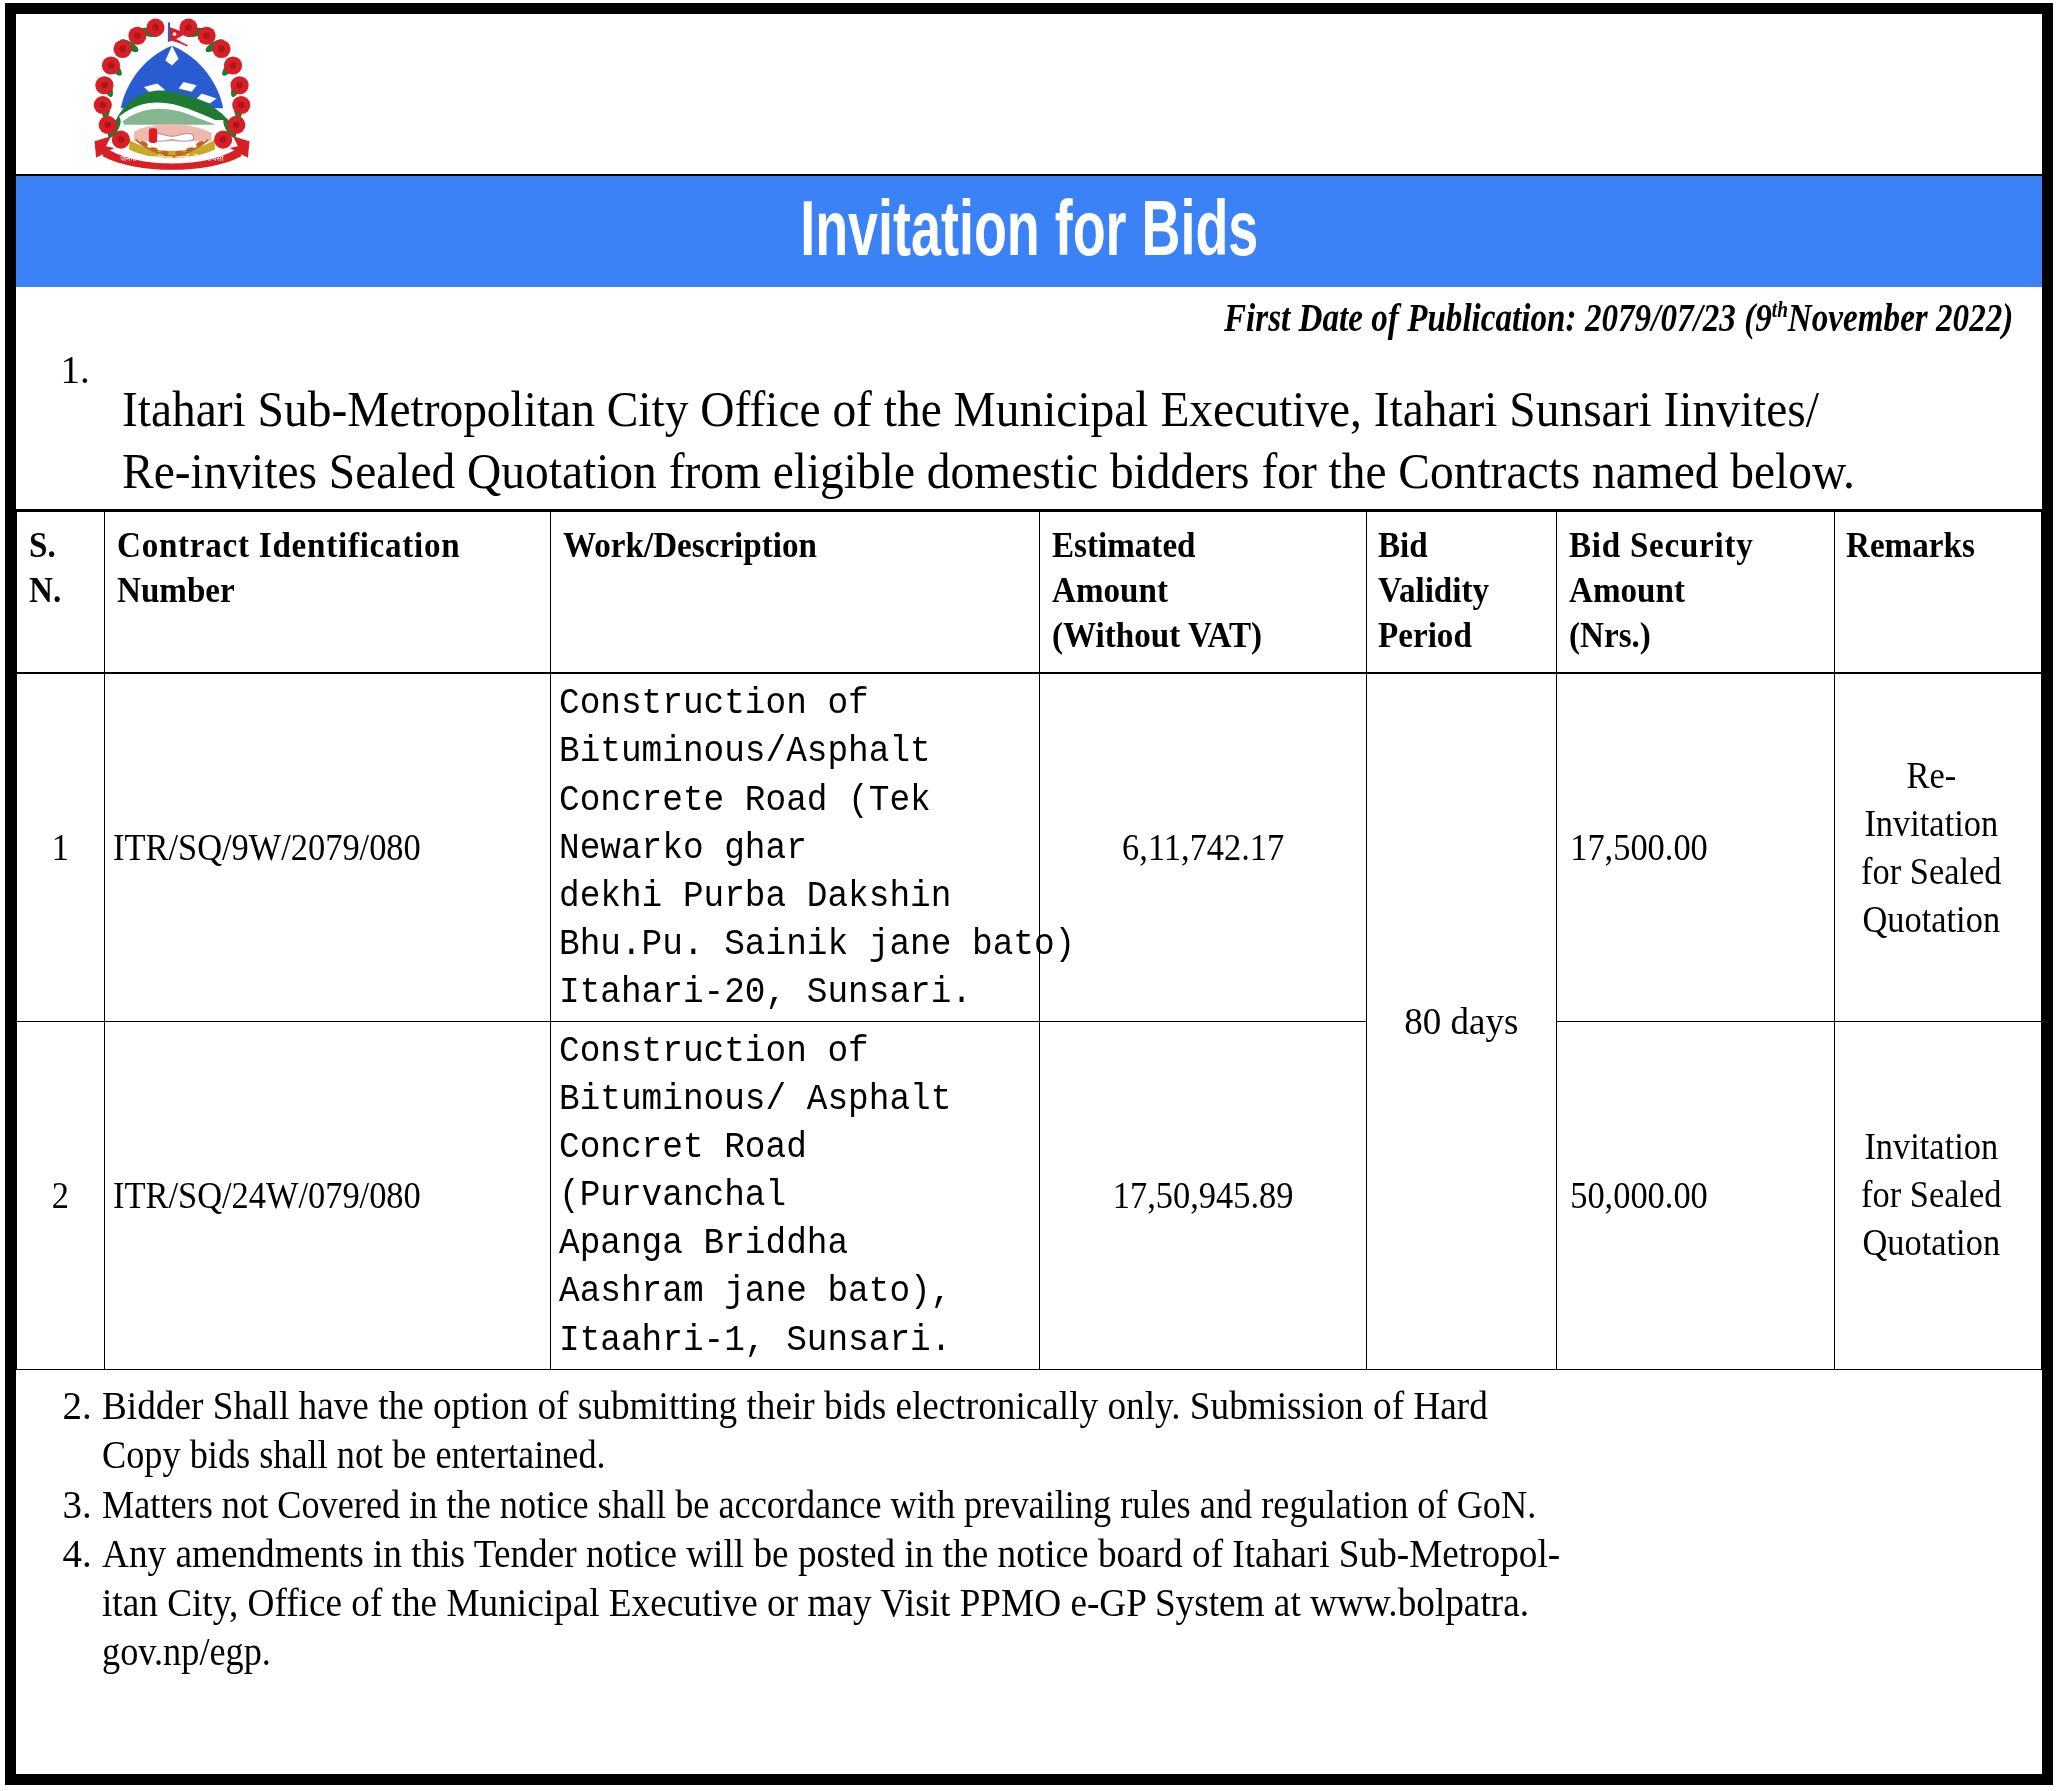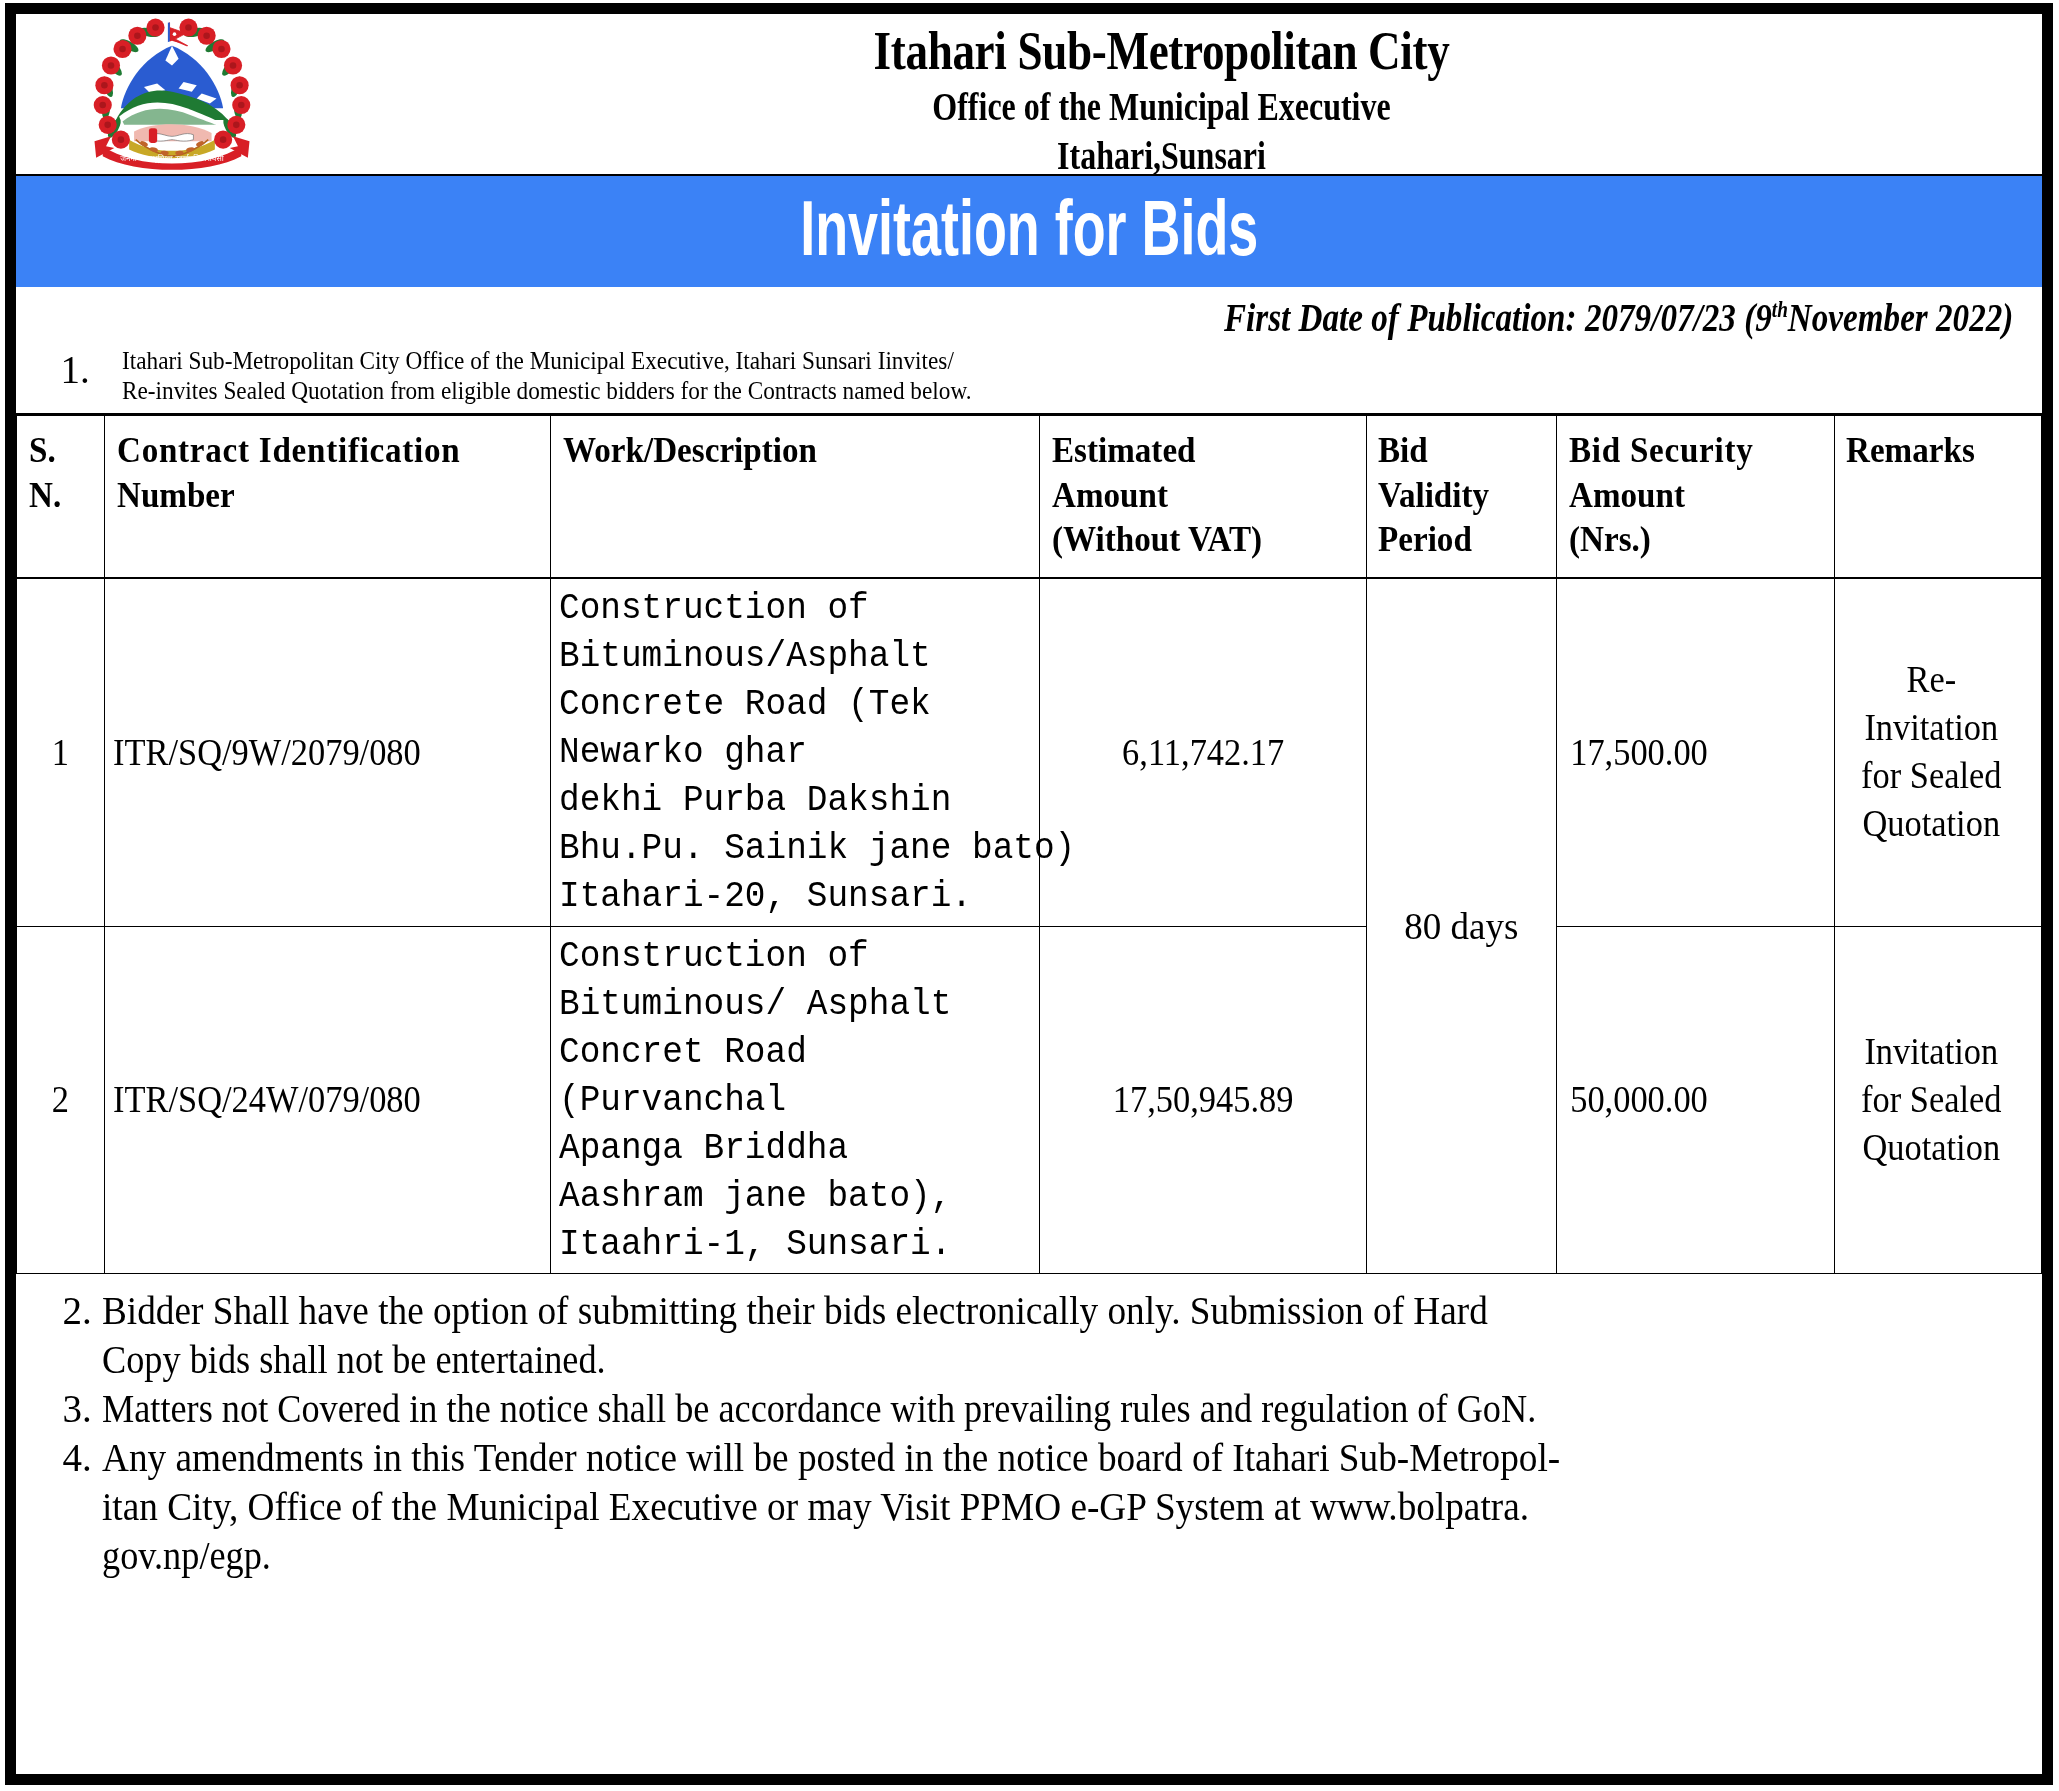--- a/index.html
+++ b/index.html
@@ -157,23 +157,24 @@
     padding-left: 21.5px;
   }
   .clause-1 .num {
     flex: 0 0 61px;
     font-size: 39px;
     line-height: 1.22;
     font-family: "Liberation Serif", serif;
   }
   .clause-1 .body {
     flex: 1 1 auto;
-    font-size: 25px;
+    font-size: 51px;
     line-height: 1.22;
     font-family: "Liberation Serif", serif;
+    margin-top: 32px;
   }
   .clause-1 .body .l {
     display: block;
     transform: scaleX(0.93);
     transform-origin: left center;
     white-space: nowrap;
   }
 
   
   .tablewrap {
@@ -384,25 +385,20 @@
 
             <g>
               <path d="M10 152 L30 146 L24 158 L34 160 L12 172 Z" fill="#d81f26"></path>
               <path d="M198 152 L178 146 L184 158 L174 160 L196 172 Z" fill="#d81f26"></path>
               <path d="M20 158 C60 186 148 186 188 158 L188 170 C148 192 60 192 20 170 Z" fill="#d81f26"></path>
               <text x="104" y="176" font-family="DejaVu Sans, sans-serif" font-size="9.5" fill="#ffffff" text-anchor="middle">जननी जन्मभूमिश्च स्वर्गादपि गरीयसी</text>
             </g>
           </svg>
         </div>
 
-        <div class="org-block">
-          <div class="org-name">Itahari Sub-Metropolitan City</div>
-          <div class="org-office">Office of the Municipal Executive</div>
-          <div class="org-place">Itahari,Sunsari</div>
-        </div>
       </div>
 
       <div class="banner">
         <div class="banner-title">Invitation for Bids</div>
       </div>
 
       <div class="intro">
         <div class="pubdate"><span>First Date of Publication: 2079/07/23 (9</span><sup>th</sup><span>November 2022)</span></div>
         <div class="clause-1">
           <div class="num">1.</div>

